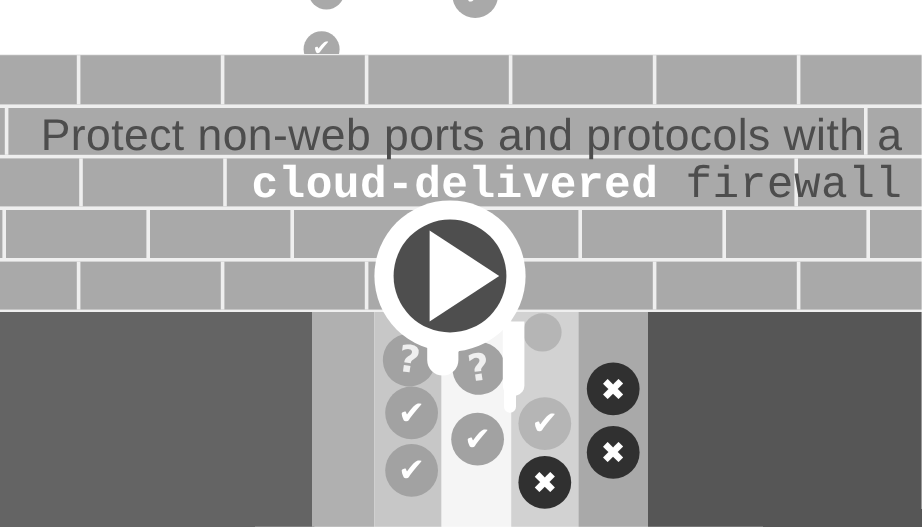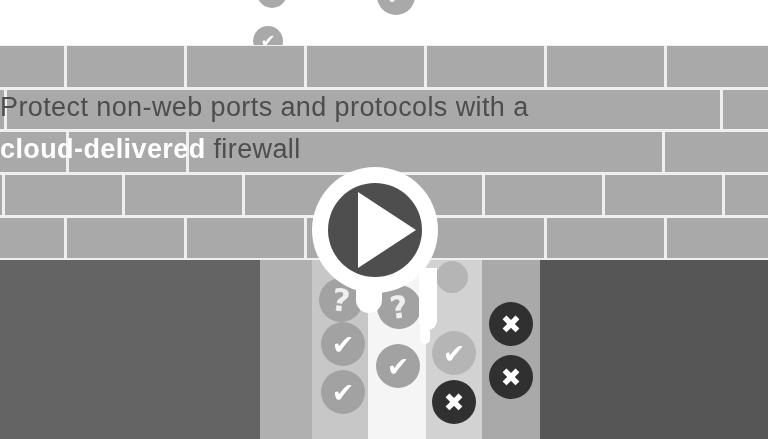--- a/index.html
+++ b/index.html
@@ -35,24 +35,24 @@
   .badge-question{color:#efefef;font-size:31px;}
   .badge-plain{width:32px;height:32px;background:#b5b5b5;}
   .badge-top{background:#a9a9a9;}
 
   
   .wall{left:0;top:45px;width:768px;height:215px;background:#efefef;z-index:3;}
   .brick-row{position:absolute;left:0;width:768px;background:#a9a9a9;}
   .mortar-v{position:absolute;top:0;bottom:0;width:3px;background:#efefef;}
 
   
-  .headline{left:0;top:92px;width:752px;z-index:4;text-align:left;
-    color:#4d4d4d;font-size:27px;letter-spacing:.4px;}
+  .headline{left:0;top:92px;width:752px;z-index:4;text-align:right;
+    color:#4d4d4d;font-size:37px;letter-spacing:.4px;}
   .headline .line{display:block;}
-  .headline .line2{margin-top:11px;}
+  .headline .line2{font-family:Liberation Mono, monospace;}
   .headline .em{color:#ffffff;font-weight:bold;}
 
   
   .play-wrap{left:312px;top:167px;width:126px;height:126px;z-index:5;cursor:pointer;}
   .play-ring{position:absolute;left:0;top:0;width:126px;height:126px;border-radius:50%;background:#ffffff;}
   .play-inner{position:absolute;left:16px;top:16px;width:94px;height:94px;border-radius:50%;background:#4e4e4e;}
   .play-triangle{
     position:absolute;left:46px;top:25px;width:0;height:0;
     border-left:58px solid #ffffff;
     border-top:38px solid transparent;

